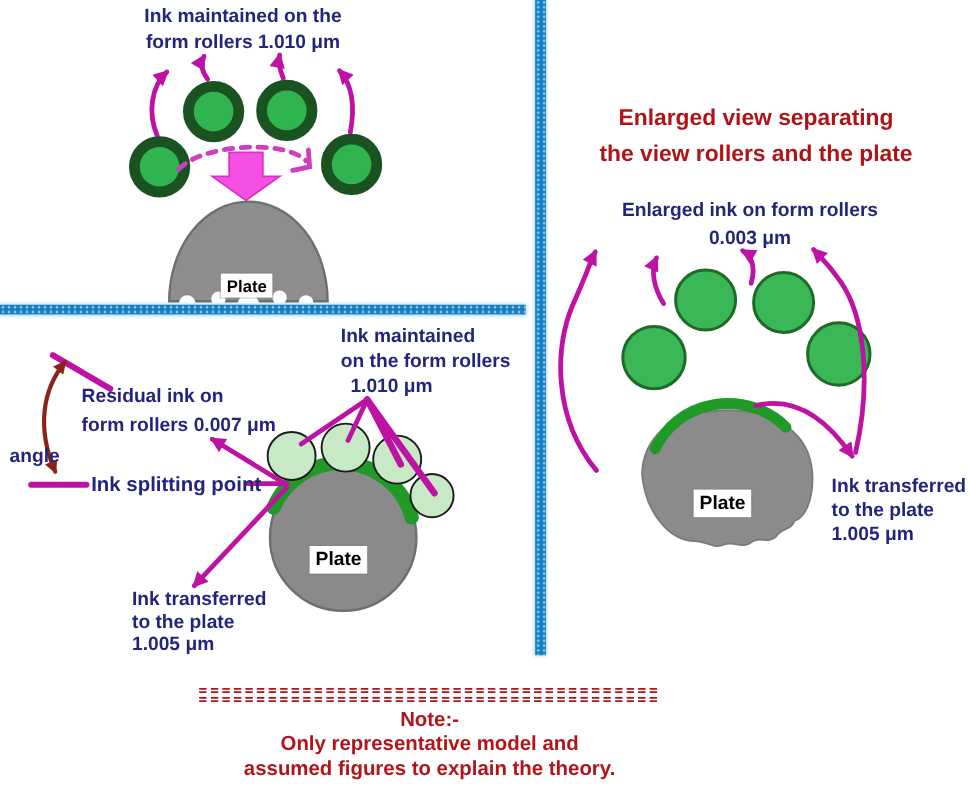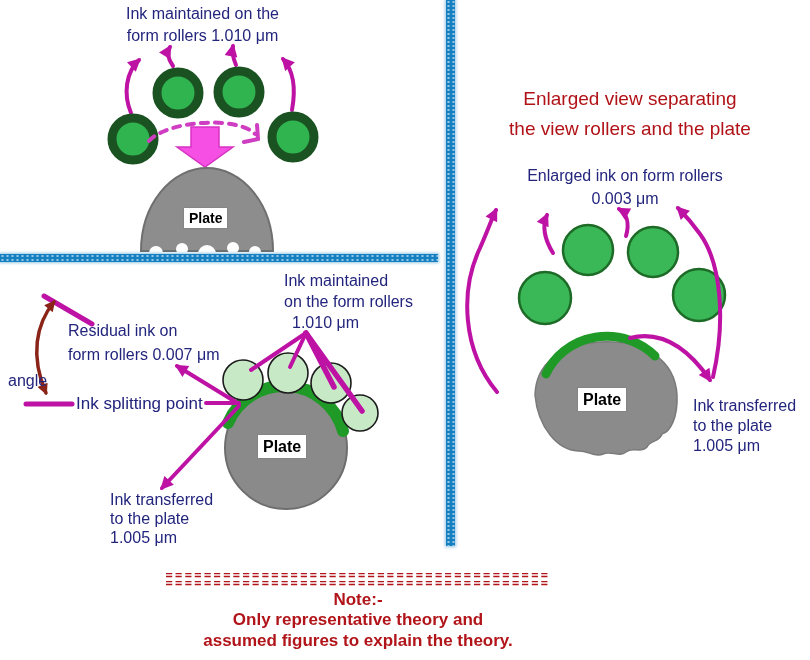--- a/index.html
+++ b/index.html
@@ -1,25 +1,25 @@
 <!DOCTYPE html>
 <html><head>
 <meta charset="utf-8">
 <style>
   html,body{margin:0;padding:0;background:#fff;}
   #screen{position:relative;width:810px;height:660px;background:#ffffff;overflow:hidden;
           font-family:"Liberation Sans",sans-serif;}
   .abs{position:absolute;}
-  .lbl{position:absolute;font-weight:normal;color:#23257d;white-space:nowrap;
+  .lbl{position:absolute;font-weight:bold;color:#23257d;white-space:nowrap;
        font-family:"Liberation Sans",sans-serif;}
   .center{text-align:center;}
   .red{color:#b11217;text-align:center;}
   .plate-tag{position:absolute;background:#ffffff;color:#000;font-weight:bold;
        padding:0 5px;line-height:1.45;font-family:"Liberation Sans",sans-serif;
-       box-shadow:0 0 0 1px rgba(120,120,120,.35);}
+       box-shadow:0 0 0 1px rgba(120,120,120,.35);margin-top:20px;}
   .divider{position:absolute;background-color:#1480c2;
        background-image:radial-gradient(rgba(255,255,255,.55) 1px, rgba(255,255,255,0) 1.4px);
        background-size:5px 4px;
        box-shadow:0 0 3px 1px rgba(20,128,194,.45);}
   .note{position:absolute;color:#b1151a;font-weight:bold;text-align:center;
        font-family:"Liberation Sans",sans-serif;}
   .rule-row{font-family:"DejaVu Sans Mono",monospace;font-size:12px;line-height:8px;
        letter-spacing:2.4px;font-weight:bold;}
 </style>
 </head>
@@ -167,16 +167,16 @@
     <div>Ink transferred</div>
     <div>to the plate</div>
     <div>1.005 μm</div>
   </div>
 
   <div class="note" style="left:133px;top:571px;width:450px">
     <div class="rule-row">========================================</div>
     <div class="rule-row">========================================</div>
   </div>
   <div class="note" style="left:108px;top:590px;width:500px;font-size:17px">Note:-</div>
-  <div class="note" style="left:108px;top:610px;width:500px;font-size:17px">Only representative theory and</div>
+  <div class="note" style="left:108px;top:610px;width:500px;font-size:17px">Only representative model and</div>
   <div class="note" style="left:108px;top:631px;width:500px;font-size:17px">assumed figures to explain the theory.</div>
 
 </div>
 
 </body></html>

